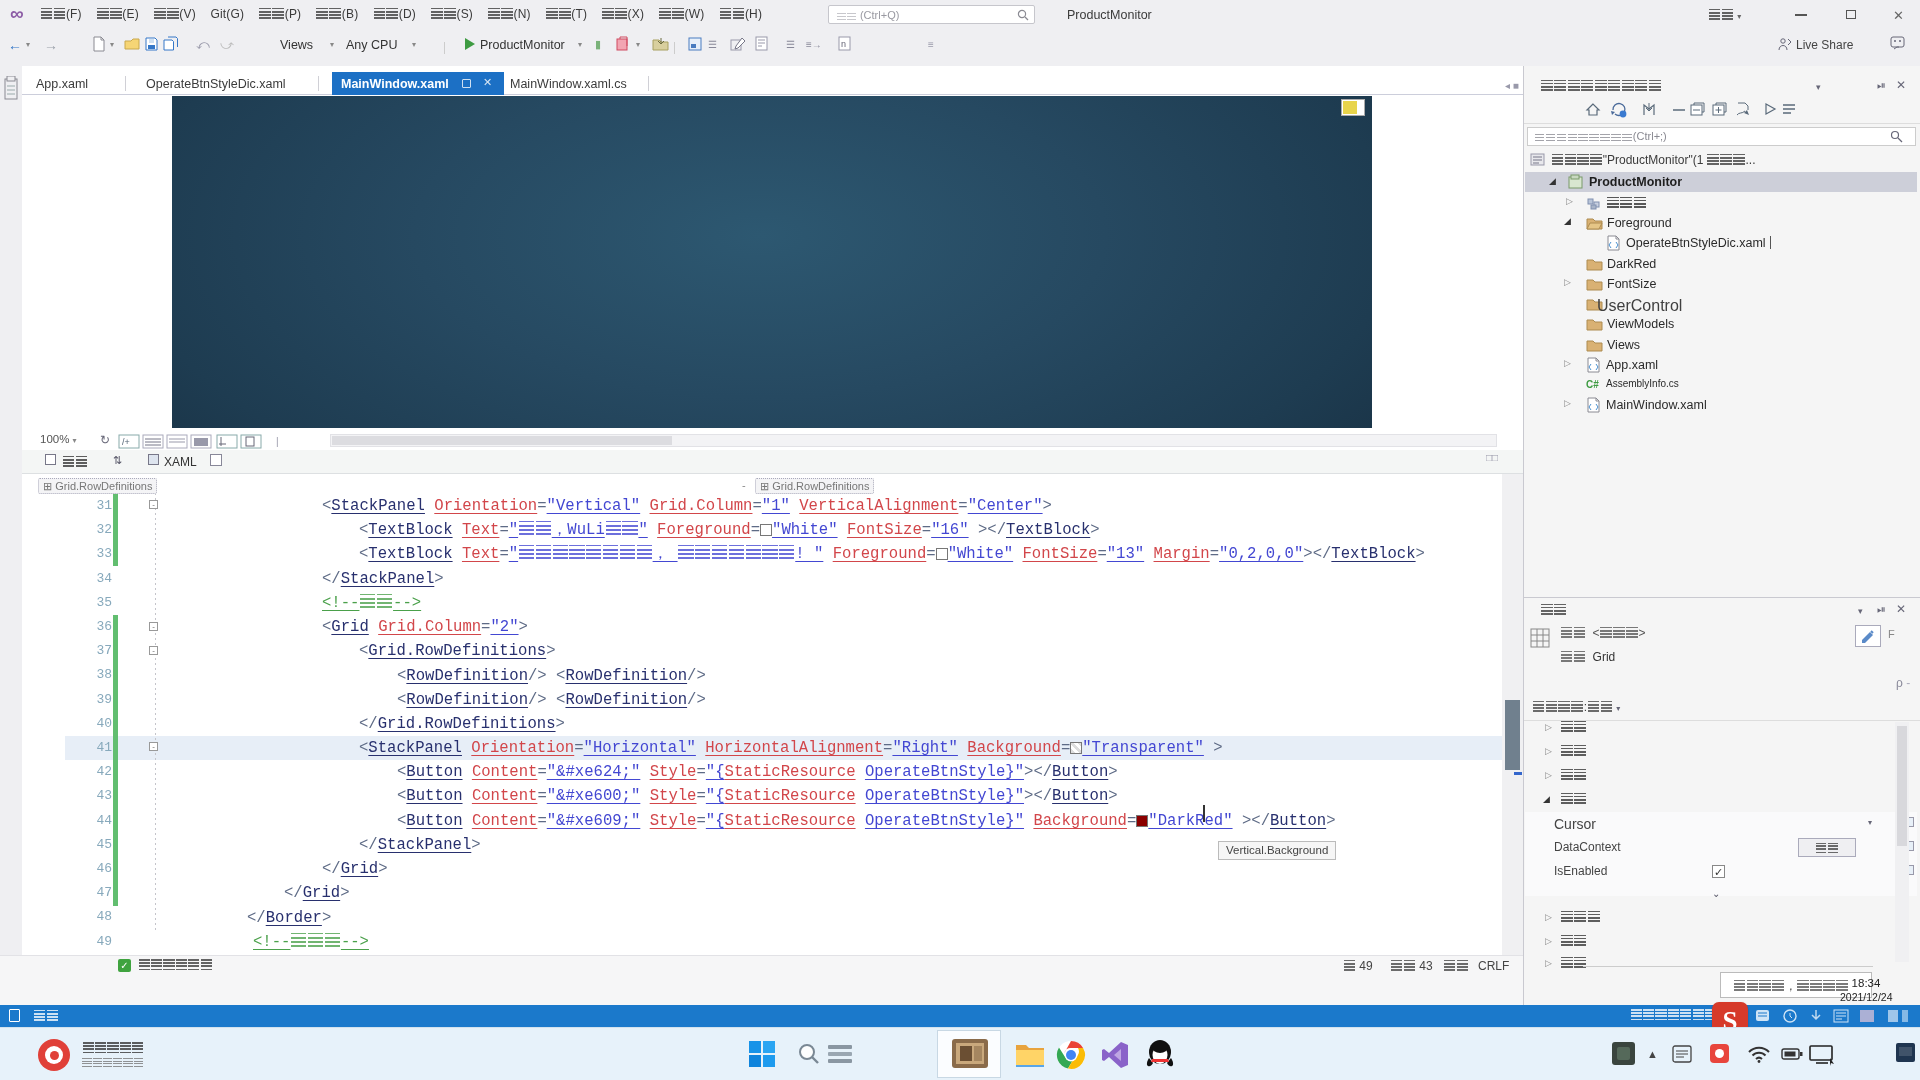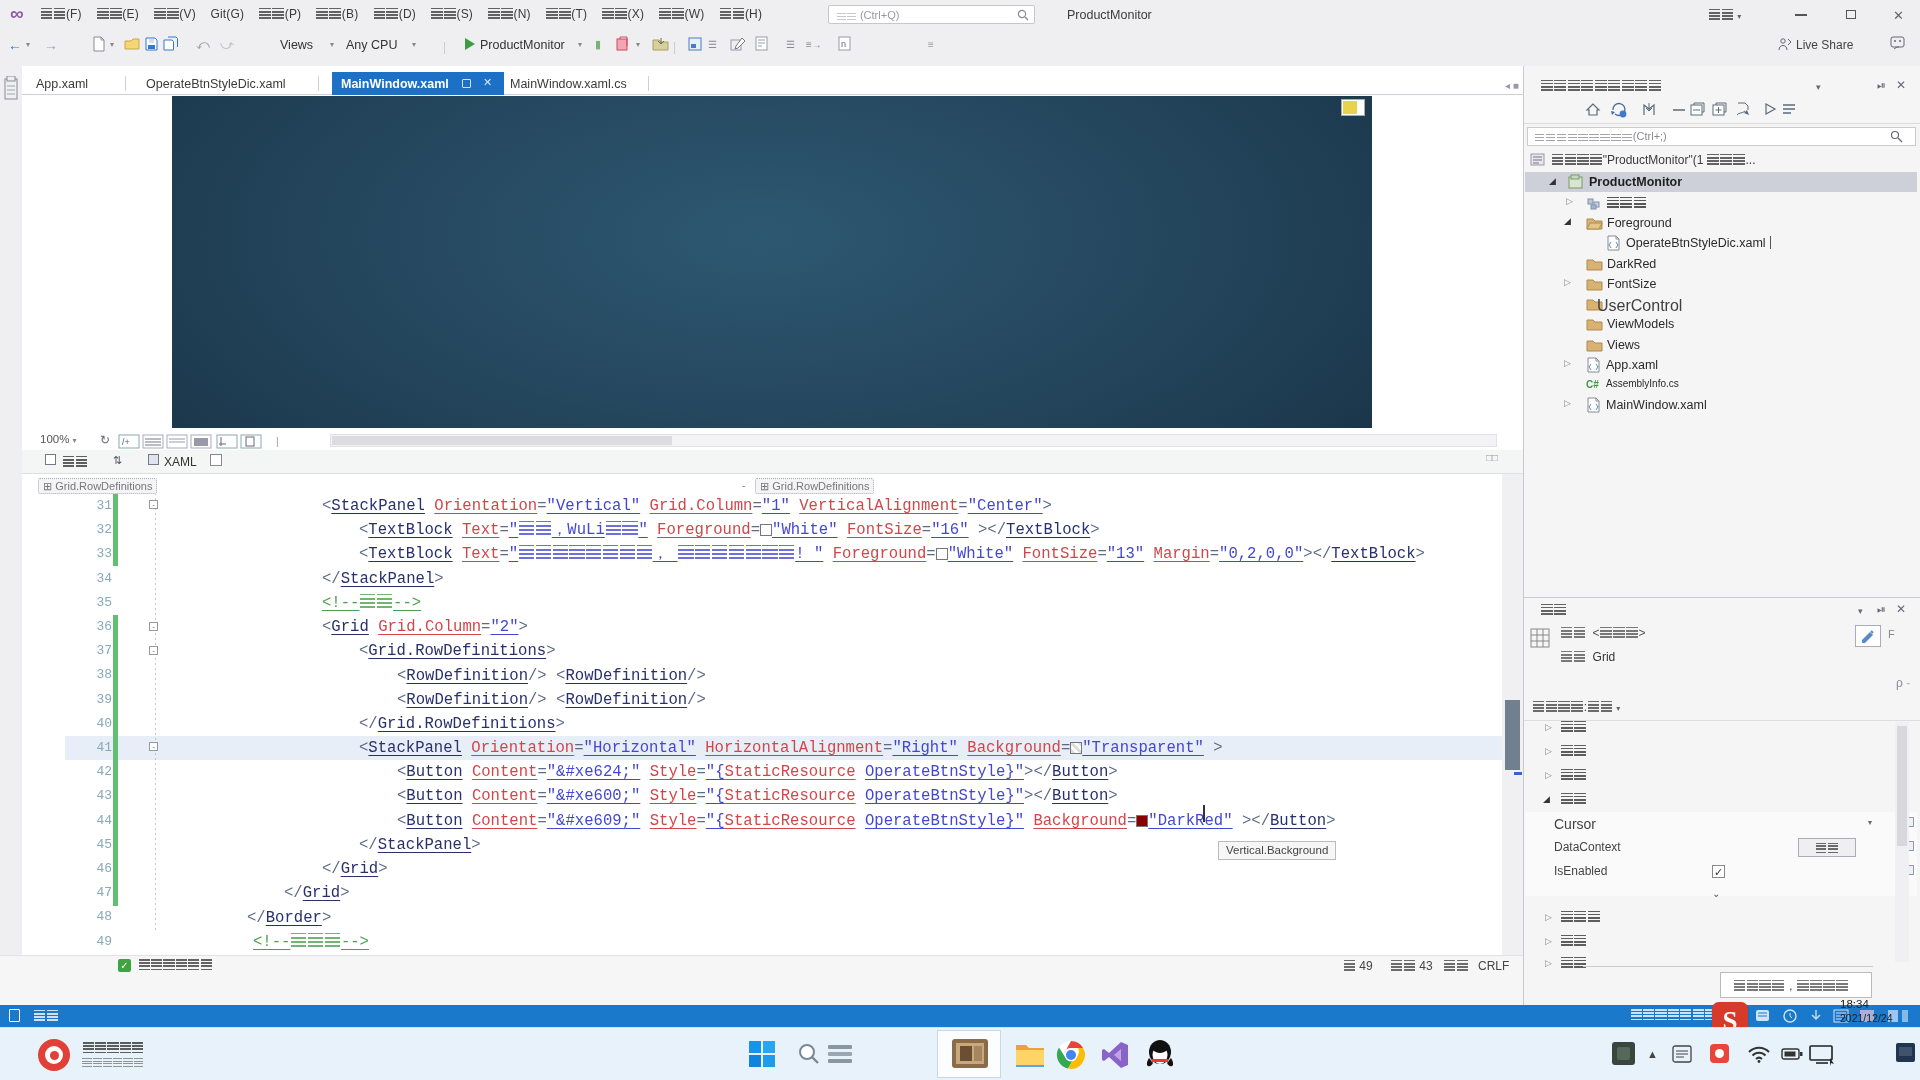--- a/index.html
+++ b/index.html
@@ -553,15 +553,15 @@
 <svg class="r" style="left:1781px;top:1047px" width="22" height="14">
     <rect x="1" y="2" width="17" height="10" rx="2" fill="none" stroke="#333" stroke-width="1.4"></rect>
     <rect x="19" y="5" width="2.5" height="4" fill="#333"></rect>
     <rect x="3.5" y="4.5" width="11" height="5" fill="#333"></rect>
   </svg>
 <svg class="r" style="left:1808px;top:1044px" width="28" height="22">
     <rect x="2" y="2" width="22" height="14" rx="1" fill="none" stroke="#222" stroke-width="1.6"></rect>
     <path d="M8 19h12" stroke="#222" stroke-width="1.6"></path>
     <path d="M22 14l4 6-3-1-1 3z" fill="#222"></path>
   </svg>
-<div class="r" style="left:1840px;top:997px;width:52px;height:30px;font-size:11.5px;color:#222;text-align:left;line-height:14px">18:34<br><span style="font-size:10.5px">2021/12/24</span></div>
+<div class="r" style="left:1840px;top:976px;width:52px;height:30px;font-size:11.5px;color:#222;text-align:center;line-height:14px">18:34<br><span style="font-size:10.5px">2021/12/24</span></div>
 <div class="r" style="left:1896px;top:1043px;width:19px;height:19px;background:#1F3550;border-radius:2px"></div>
 <div class="r" style="left:1899px;top:1047px;width:13px;height:9px;background:#fff;opacity:.15"></div>
 
 </body></html>

